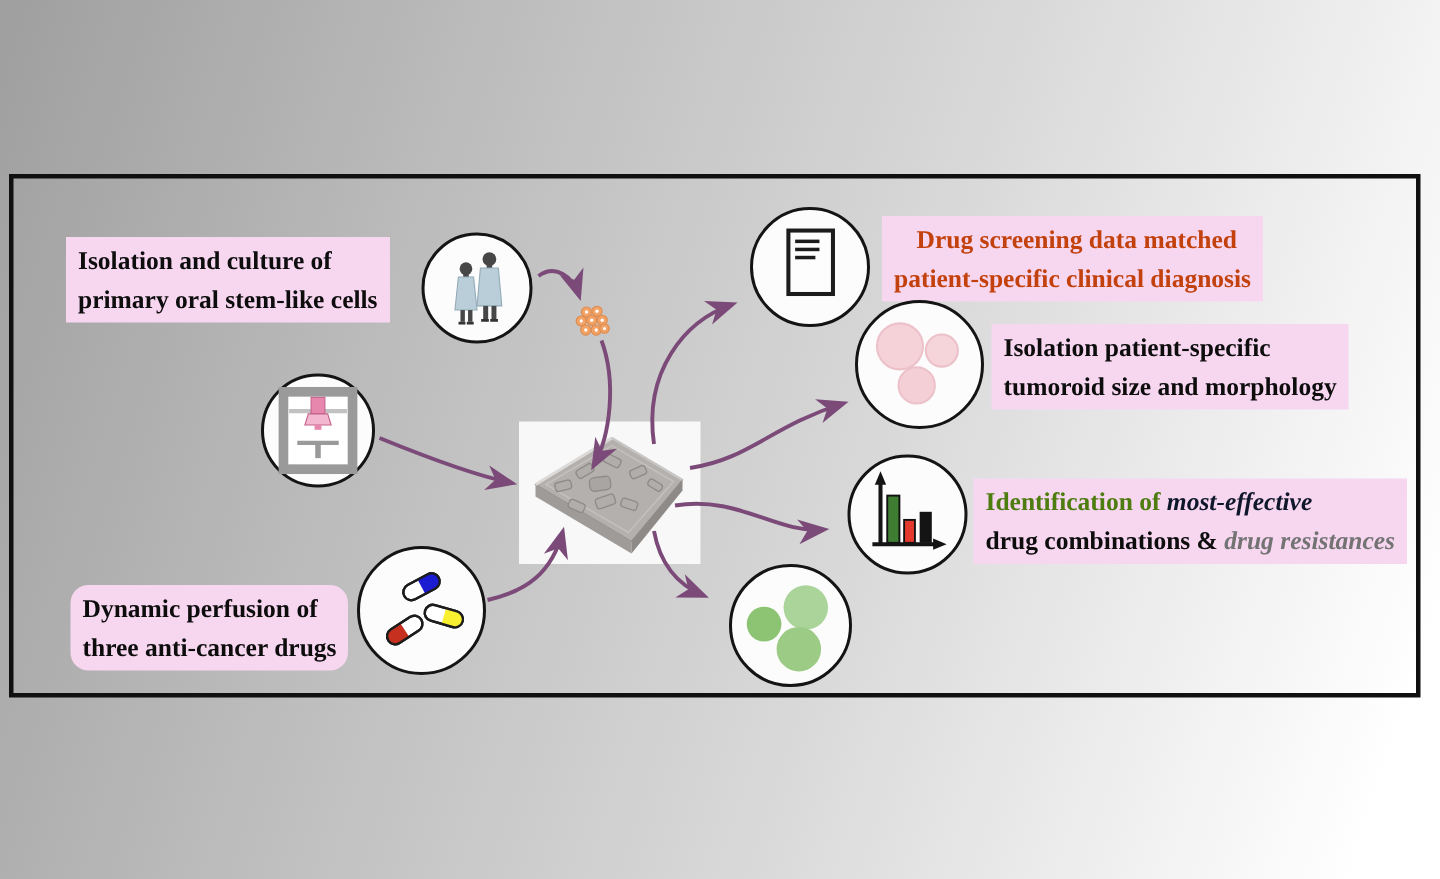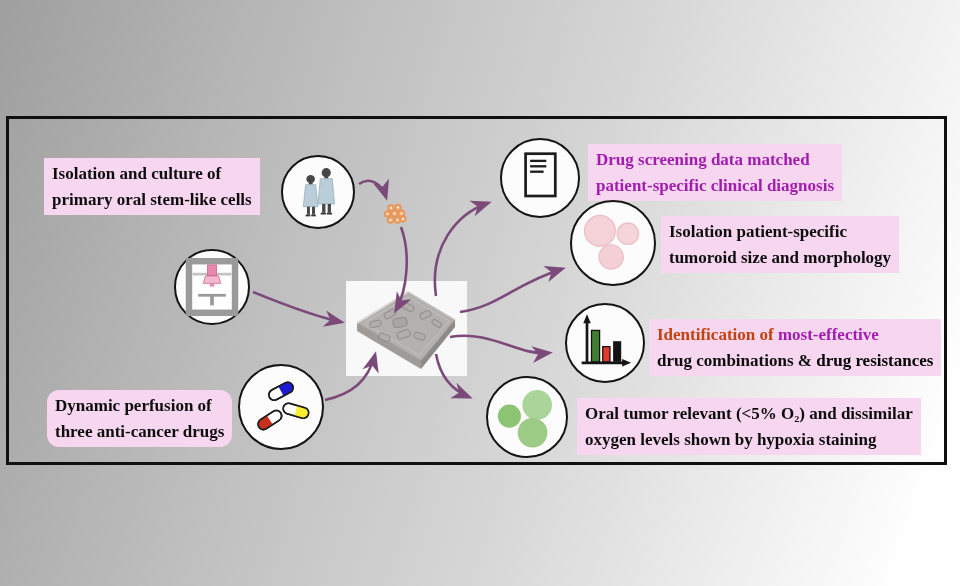--- a/index.html
+++ b/index.html
@@ -35,28 +35,26 @@
 
 <div class="stage">
 
   <div class="panel"></div>
 
   <div class="plabel" style="left:44px;top:158px;">Isolation and culture of
 primary oral stem-like cells</div>
   <div class="plabel" style="left:47px;top:390px;border-radius:12px;">Dynamic perfusion of
 three anti-cancer drugs</div>
 
-  <div class="plabel" style="left:588px;top:144px;"><span style="color: #a21caf;">Drug screening data matched
+  <div class="plabel" style="left:588px;top:144px;"><span style="color: #c2410c; margin-left: 15px;">Drug screening data matched
 patient-specific clinical diagnosis</span></div>
   <div class="plabel" style="left:661px;top:216px;"><span style="color: rgb(13, 13, 13);">Isolation patient-specific
 tumoroid size and morphology</span></div>
-  <div class="plabel" style="left:649px;top:319px;"><span style="color: #c2410c;">Identification of </span><span style="color: #a21caf;">most-effective</span><span style="color: rgb(13, 13, 13);">
-drug combinations &amp; </span><span style="color: #000000;">drug resistances</span></div>
-  <div class="plabel" style="left:577px;top:398px;"><span style="color: rgb(13, 13, 13);">Oral tumor relevant (&lt;5% O₂) and dissimilar
-oxygen levels shown by hypoxia staining</span></div>
+  <div class="plabel" style="left:649px;top:319px;"><span style="color: #4d7c0f;">Identification of </span><span style="color: #0f172a; font-style: italic;">most-effective</span><span style="color: rgb(13, 13, 13);">
+drug combinations &amp; </span><span style="color: #737373; font-style: italic;">drug resistances</span></div>
 
   <div class="node" style="left:281px;top:155px;width:74px;height:74px;">
     <svg width="68" height="68" viewBox="0 0 74 74">
       <circle cx="29" cy="23" r="4.6" fill="#474747"></circle>
       <rect x="27" y="26" width="4" height="3" fill="#474747"></rect>
       <path d="M23.5,29 L34.5,29 L37,53 L21,53 Z" fill="#b9ced8" stroke="#93abb6" stroke-width="0.8"></path>
       <rect x="25" y="53" width="3.2" height="8.5" fill="#474747"></rect>
       <rect x="30.5" y="53" width="3.2" height="8.5" fill="#474747"></rect>
       <rect x="23.6" y="61.5" width="5" height="2" fill="#333"></rect>
       <rect x="29.6" y="61.5" width="5" height="2" fill="#333"></rect>

